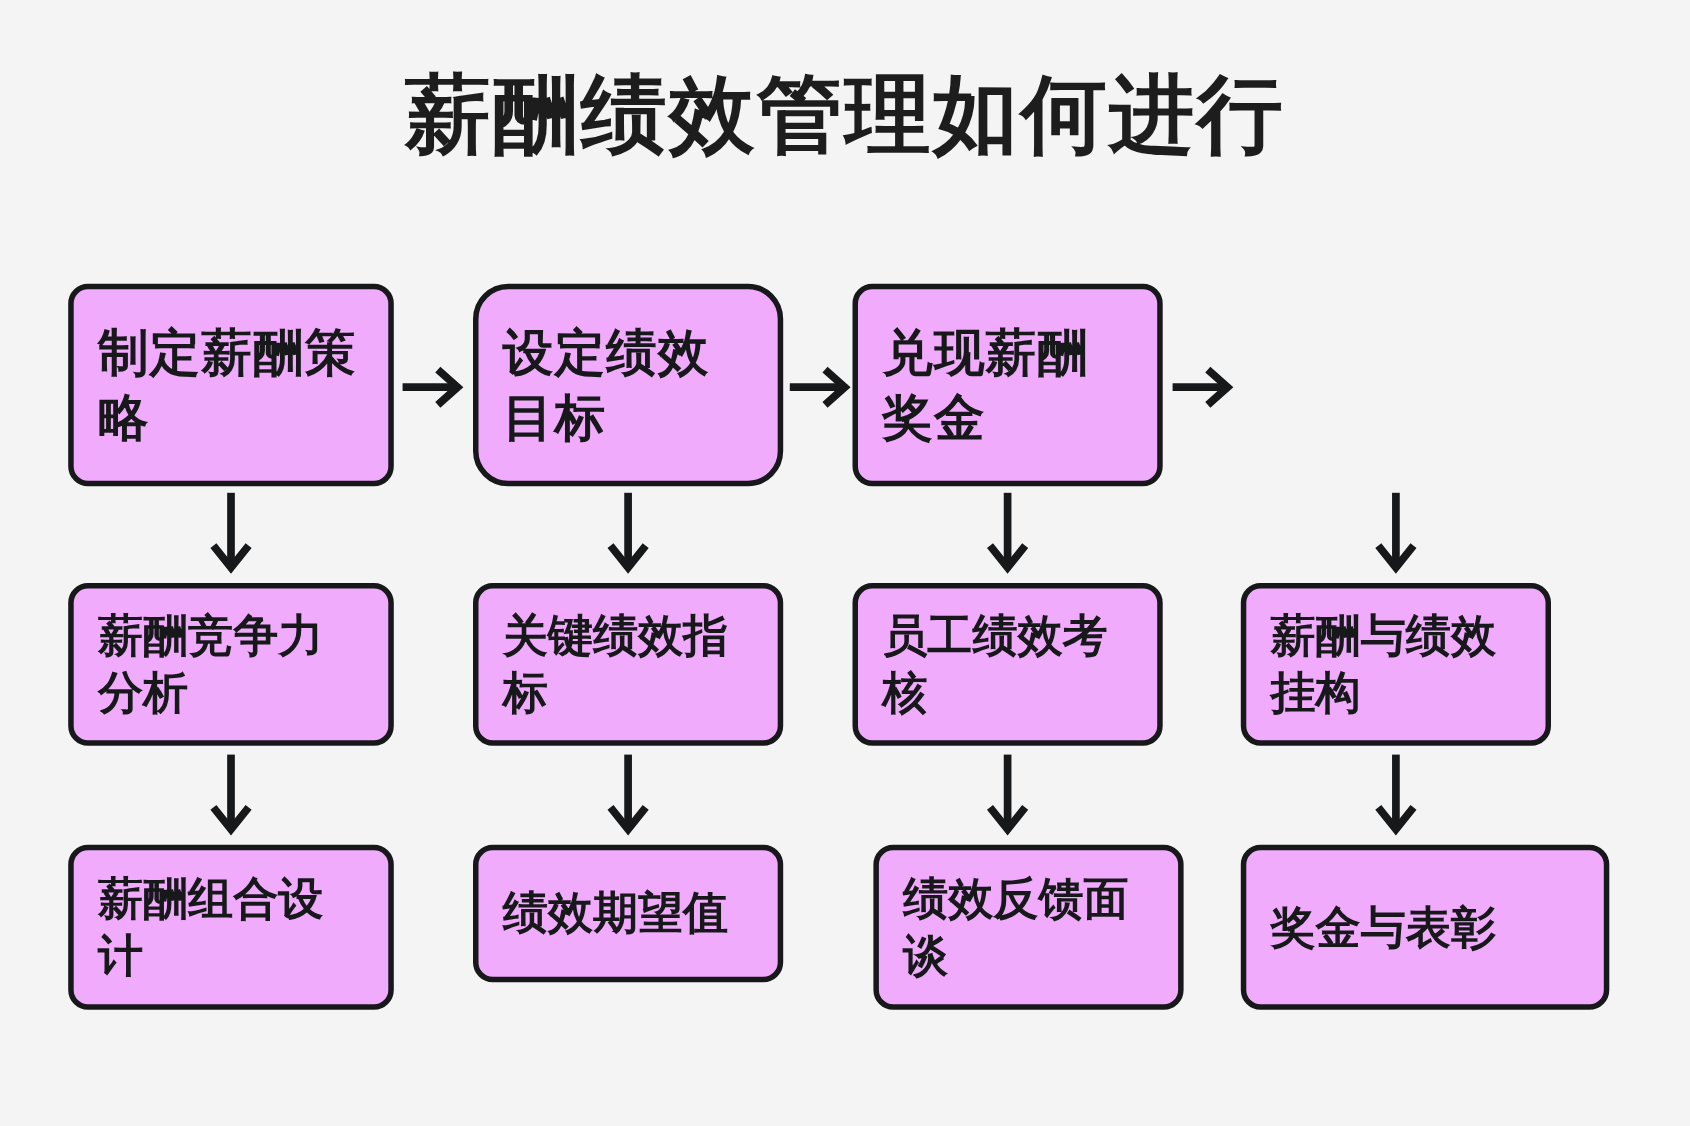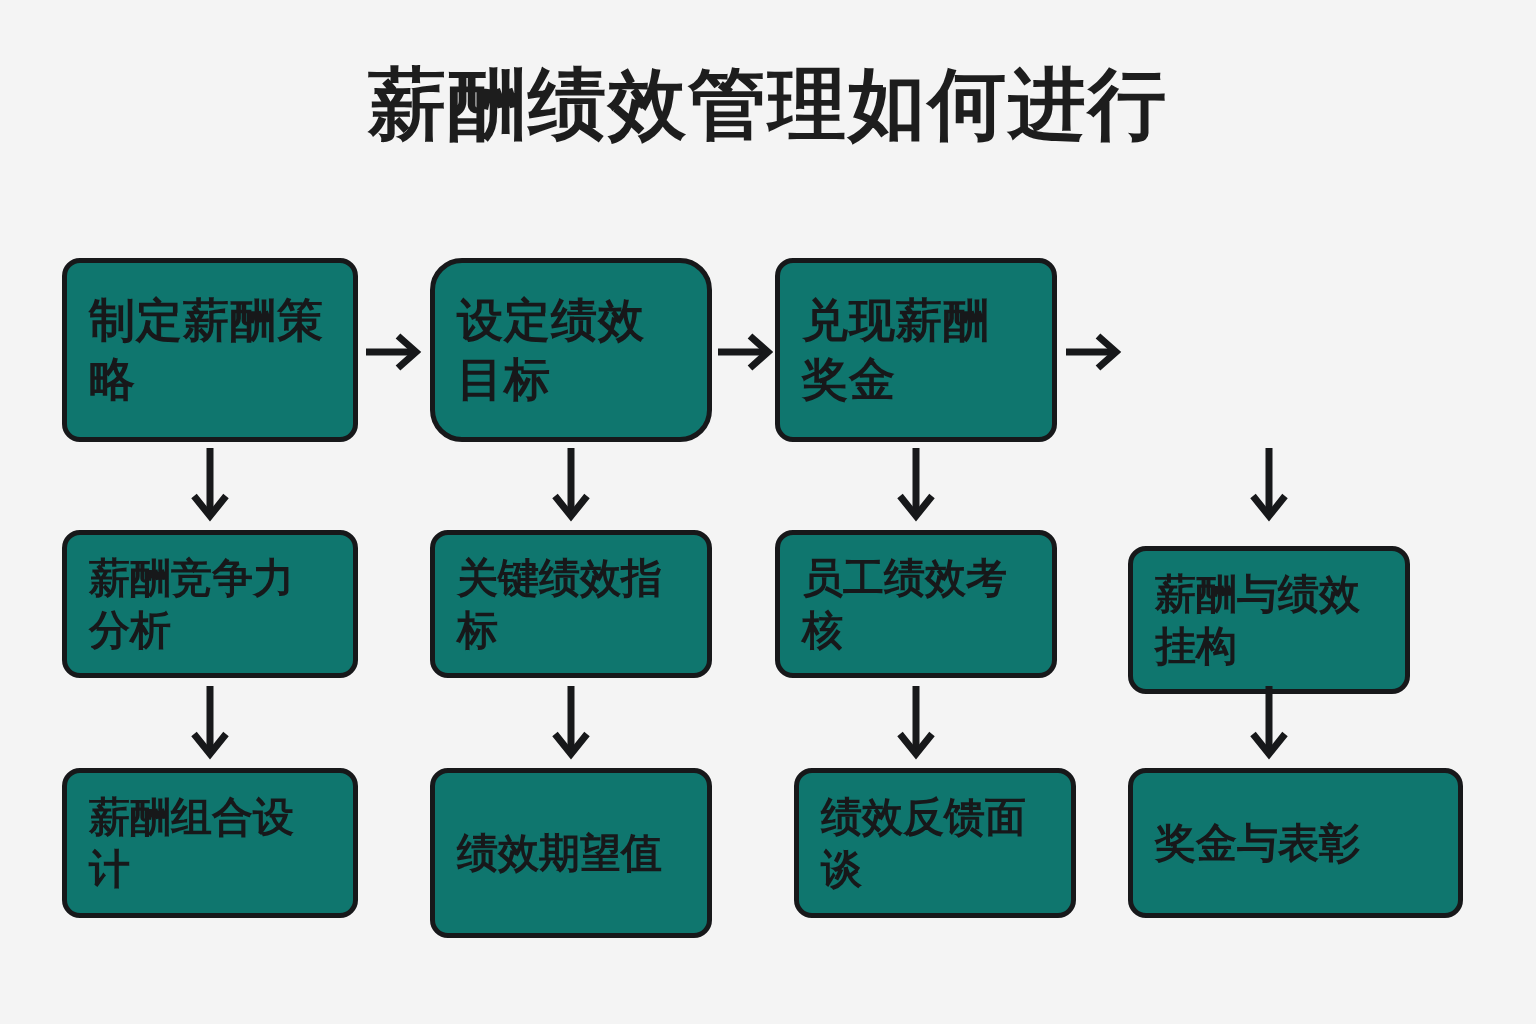--- a/index.html
+++ b/index.html
@@ -34,21 +34,21 @@
     color: #1d1d1d;
     letter-spacing: 2px;
     line-height: 1.1;
     white-space: nowrap;
   }
 
   
   .node {
     position: absolute;
     box-sizing: border-box;
-    background: #0f766e;
+    background: #f0abfc;
     border: 5px solid #17181a;
     border-radius: 18px;
     display: flex;
     align-items: center;
     color: #17181a;
     padding: 0 22px;
     overflow: hidden;
   }
   .node .label {
     display: block;
@@ -147,21 +147,21 @@
 
   <div class="node row2" style="left:62px;  top:530px; width:296px; height:148px;">
     <span class="label">薪酬竞争力分析</span>
   </div>
   <div class="node row2" style="left:430px; top:530px; width:282px; height:148px;">
     <span class="label">关键绩效指标</span>
   </div>
   <div class="node row2" style="left:775px; top:530px; width:282px; height:148px;">
     <span class="label">员工绩效考核</span>
   </div>
-  <div class="node row2" style="left:1128px; top:546px; width:282px; height:148px;">
+  <div class="node row2" style="left:1128px; top:530px; width:282px; height:148px;">
     <span class="label">薪酬与绩效挂构</span>
   </div>
 
   <div class="arrow" style="left:188px; top:684px;">
     <svg width="44" height="80" viewBox="0 0 44 80">
       <path d="M22 2 L22 66" stroke="#17181a" stroke-width="7" fill="none"></path>
       <path d="M6 50 L22 70 L38 50" stroke="#17181a" stroke-width="7" fill="none" stroke-linejoin="miter"></path>
     </svg>
   </div>
   <div class="arrow" style="left:549px; top:684px;">
@@ -179,21 +179,21 @@
   <div class="arrow" style="left:1247px; top:684px;">
     <svg width="44" height="80" viewBox="0 0 44 80">
       <path d="M22 2 L22 66" stroke="#17181a" stroke-width="7" fill="none"></path>
       <path d="M6 50 L22 70 L38 50" stroke="#17181a" stroke-width="7" fill="none" stroke-linejoin="miter"></path>
     </svg>
   </div>
 
   <div class="node row3" style="left:62px;  top:768px; width:296px; height:150px;">
     <span class="label">薪酬组合设计</span>
   </div>
-  <div class="node row3" style="left:430px; top:768px; width:282px; height:170px;">
+  <div class="node row3" style="left:430px; top:768px; width:282px; height:125px;">
     <span class="label">绩效期望值</span>
   </div>
   <div class="node row3" style="left:794px; top:768px; width:282px; height:150px;">
     <span class="label">绩效反馈面谈</span>
   </div>
   <div class="node row3" style="left:1128px; top:768px; width:335px; height:150px;">
     <span class="label">奖金与表彰</span>
   </div>
 
 </div>

